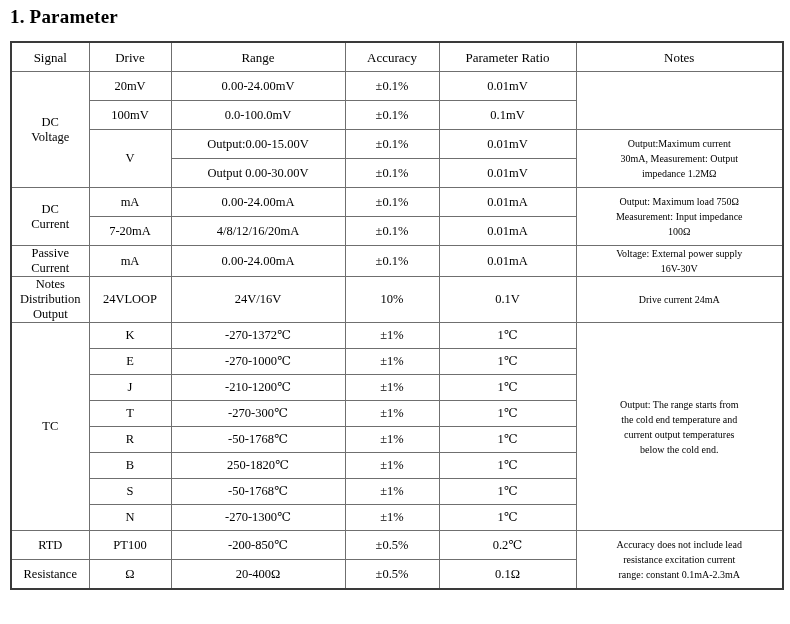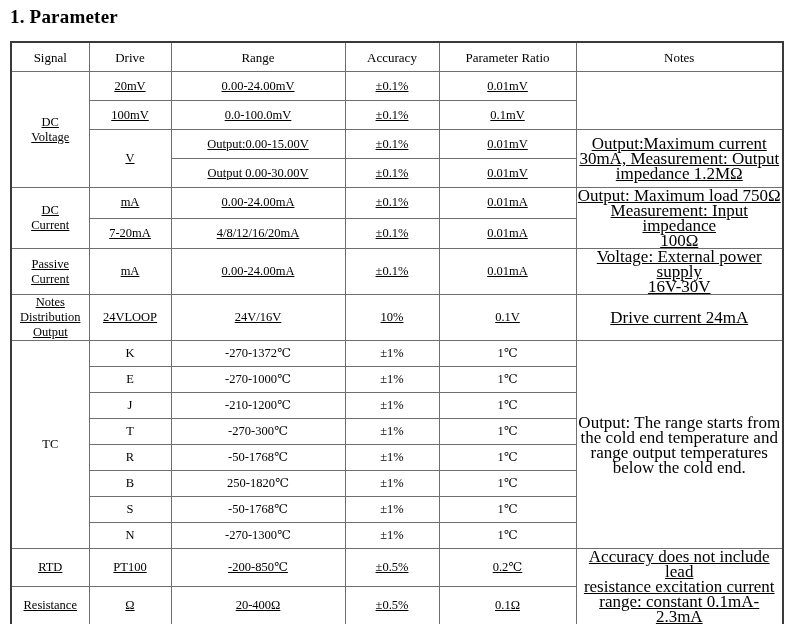--- a/index.html
+++ b/index.html
@@ -60,27 +60,26 @@
   .c-acc    { width: 94px; }
   .c-res    { width: 137px; }
   .c-notes  { width: 207px; }
 
   tr.head td {
     height: 28px;
     font-size: 13px;
   }
   td.cell {
     height: 28px;
-    text-decoration: underline;
   }
   td.notes {
     text-align: left;
     padding: 3px 6px 3px 7px;
     line-height: 16.5px;
-    font-size: 17px;
+    font-size: 10px;
     vertical-align: middle;
     margin-left: 42px;
   }
   td.notes .nl { display: block; }
   td.sig {
     line-height: 16px;
   }
   td.sig .nl { display: block; }
   tr.tcrow td { height: 25px; }
   .tall { height: 45px; }
@@ -206,21 +205,21 @@
 
       <tr class="tcrow">
         <td class="sig" rowspan="8">TC</td>
         <td>K</td>
         <td>-270-1372℃</td>
         <td>±1%</td>
         <td>1℃</td>
         <td class="notes" rowspan="8">
           <span class="nl">Output: The range starts from</span>
           <span class="nl">the cold end temperature and</span>
-          <span class="nl">range output temperatures</span>
+          <span class="nl">current output temperatures</span>
           <span class="nl">below the cold end.</span>
         </td>
       </tr>
       <tr class="tcrow">
         <td>E</td>
         <td>-270-1000℃</td>
         <td>±1%</td>
         <td>1℃</td>
       </tr>
       <tr class="tcrow">

